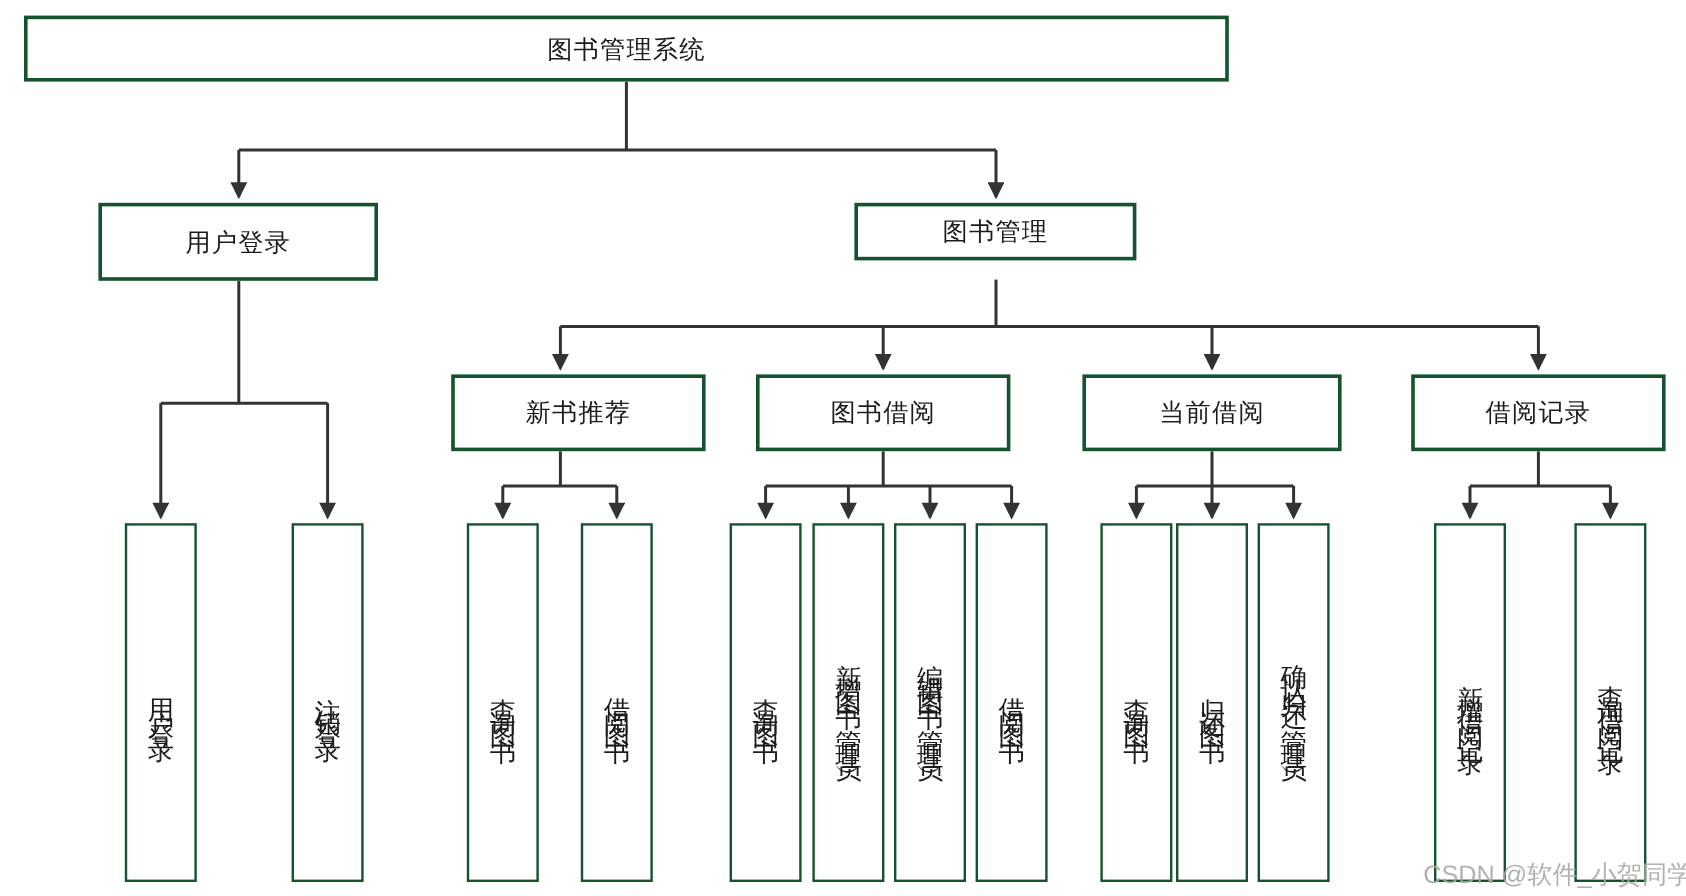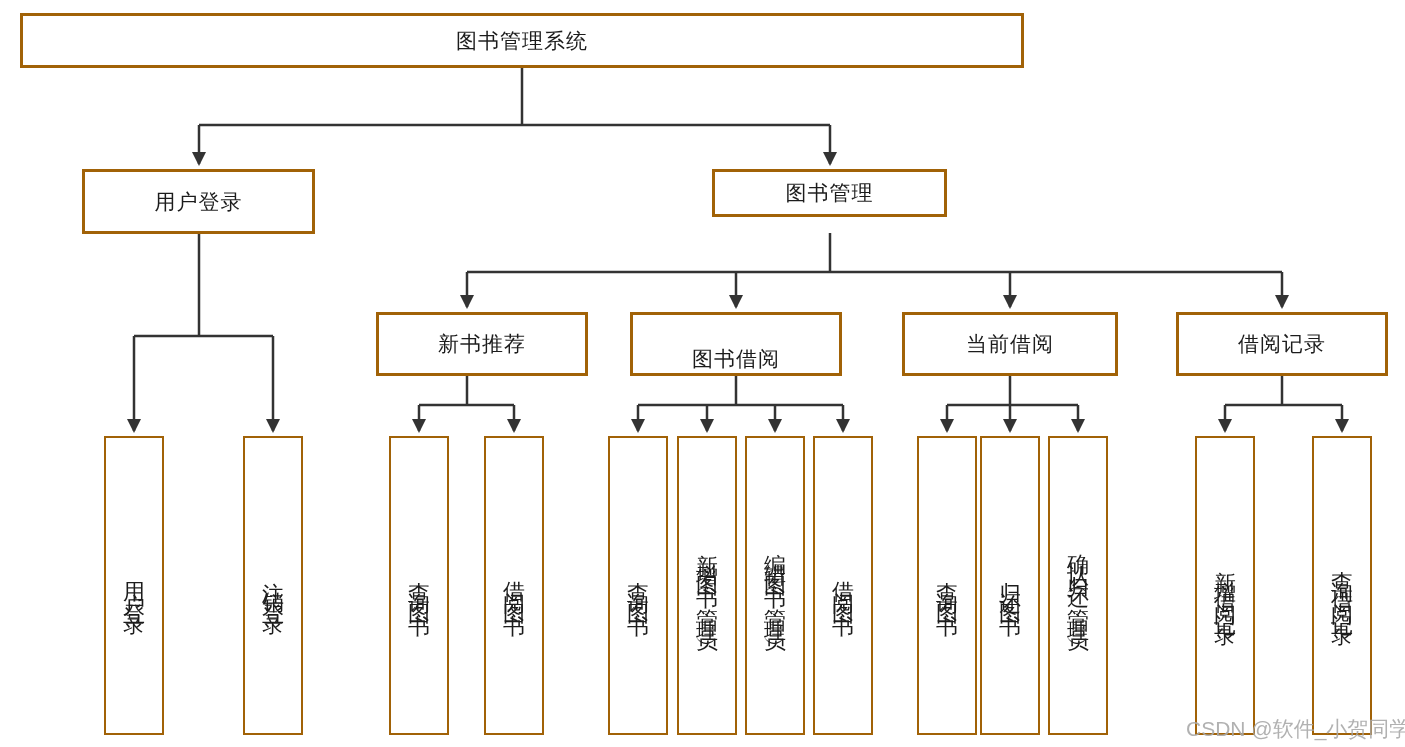--- a/index.html
+++ b/index.html
@@ -18,35 +18,35 @@
   #wires {
     position: absolute;
     left: 0; top: 0;
     width: 1405px;
     height: 747px;
   }
   .box {
     position: absolute;
     box-sizing: border-box;
     background: #ffffff;
-    border: 3px solid #a16207;
+    border: 3px solid #14532d;
     display: flex;
     align-items: center;
     justify-content: center;
     color: #1c1c1c;
     font-size: 21px;
     letter-spacing: 1px;
     z-index: 2;
   }
   .root-box   { left: 20px;  top: 13px;  width: 1004px; height: 55px; }
   .l2a        { left: 82px;  top: 169px; width: 233px;  height: 65px; }
   .l2b        { left: 712px; top: 169px; width: 235px;  height: 48px; }
   .l3         { top: 312px;  height: 64px; }
   .l3-1 { left: 361px;  width: 212px; margin-left: 15px; }
-  .l3-2 { left: 630px;  width: 212px; align-items: flex-end; }
+  .l3-2 { left: 630px;  width: 212px; }
   .l3-3 { left: 902px;  width: 216px; }
   .l3-4 { left: 1176px; width: 212px; }
   .leaf {
     top: 436px;
     height: 299px;
     width: 60px;
     border-width: 2.5px;
   }
   .vtext {
     writing-mode: vertical-rl;

